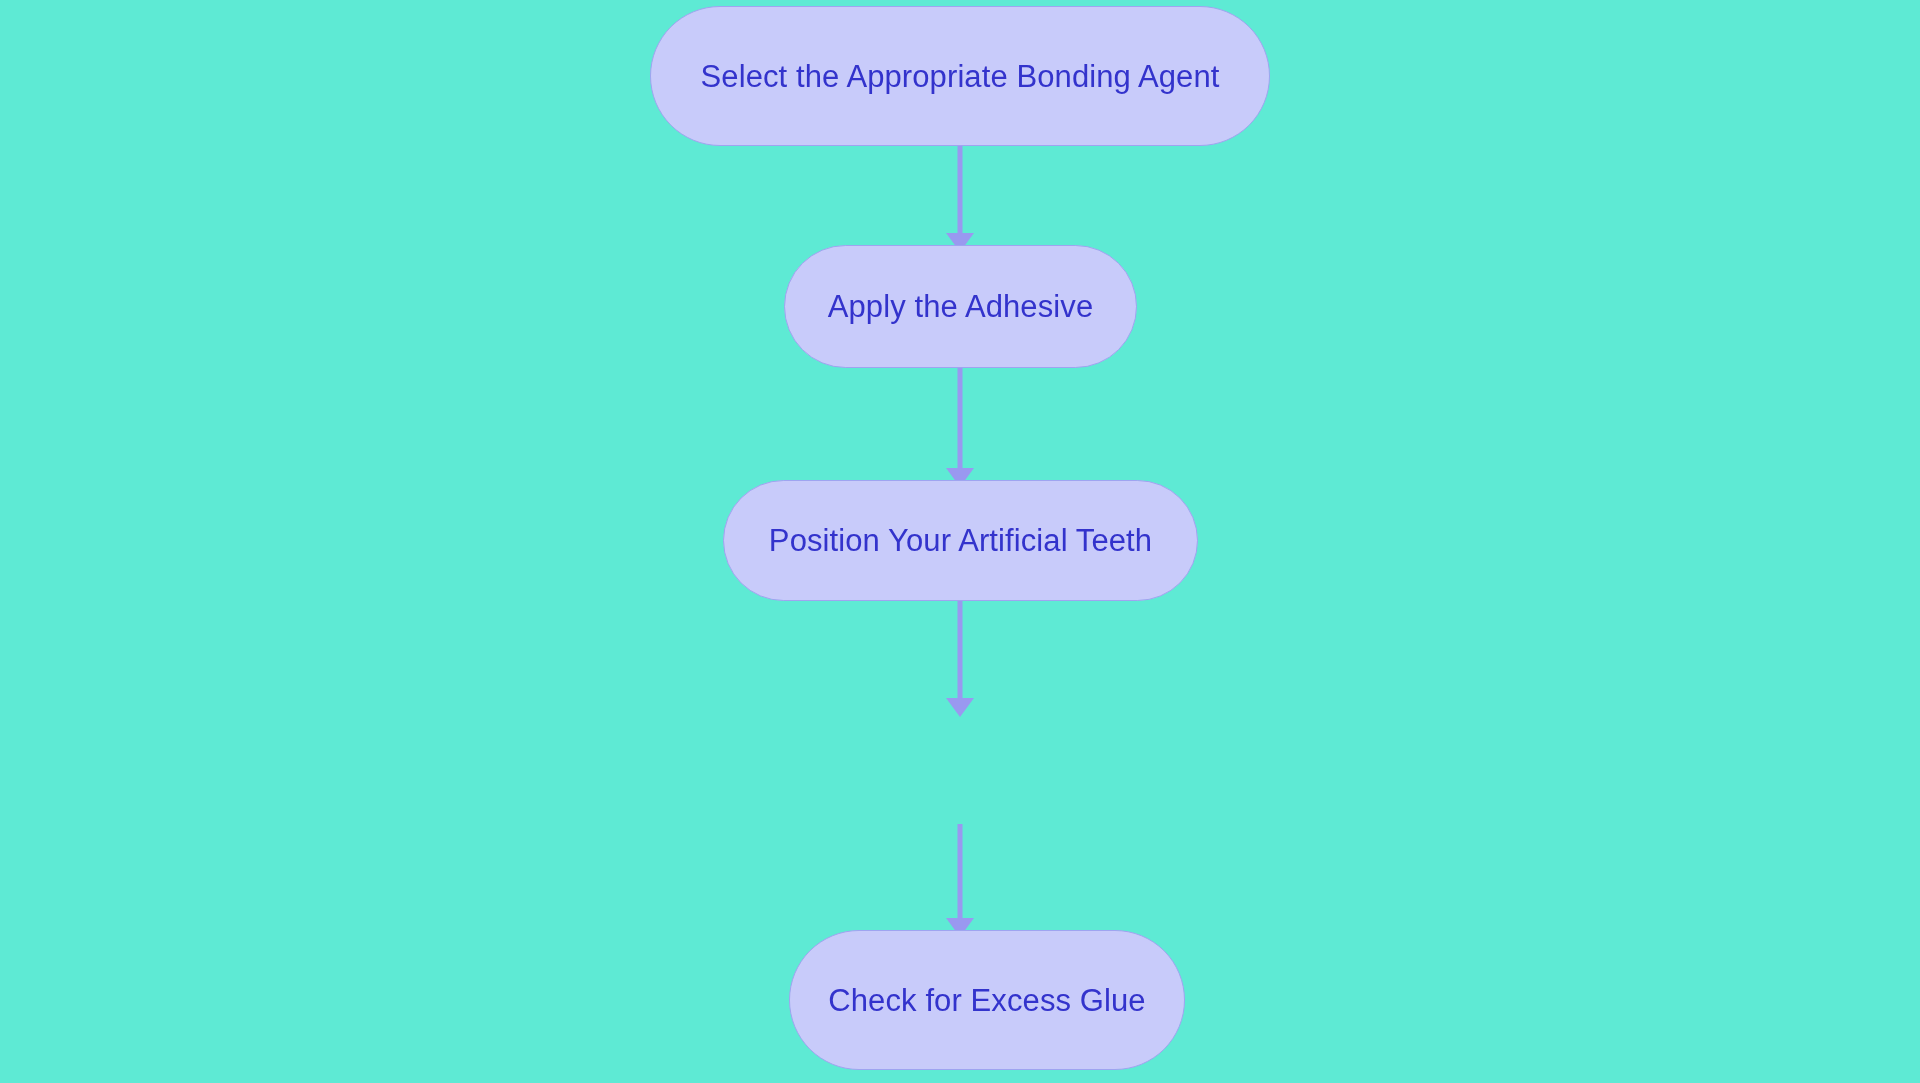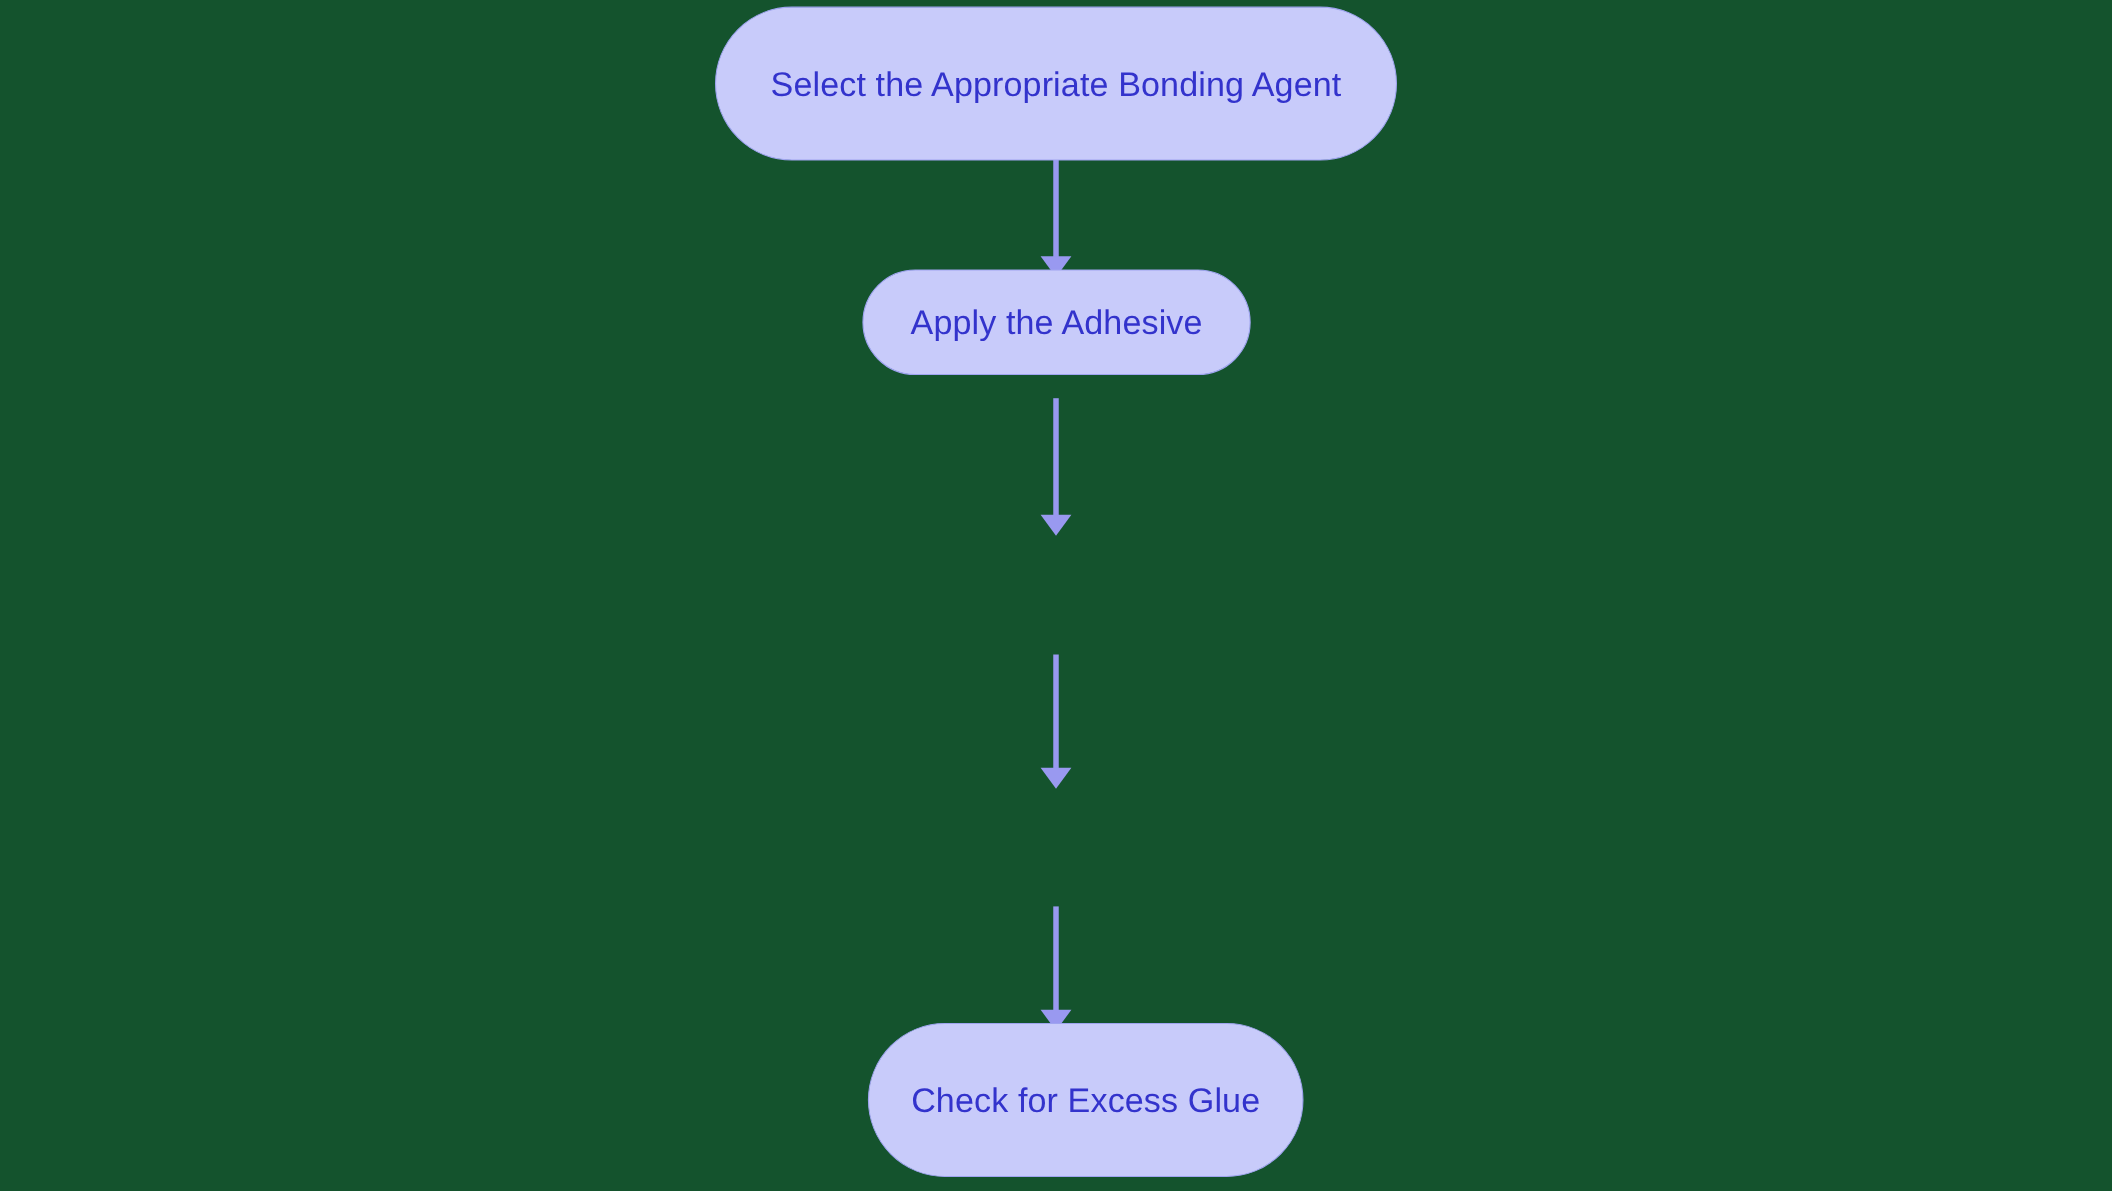--- a/index.html
+++ b/index.html
@@ -12,21 +12,21 @@
     width: 1920px;
     height: 1083px;
     overflow: hidden;
     font-family: "Liberation Sans", sans-serif;
   }
 
   #flowchart-canvas {
     position: relative;
     width: 1920px;
     height: 1083px;
-    background: #14532d;
+    background: #5eead4;
   }
 
   .flow-node {
     position: absolute;
     box-sizing: border-box;
     display: flex;
     align-items: center;
     justify-content: center;
     background: #c8cbfa;
     border: 1.6px solid #9fa4f0;
@@ -73,23 +73,26 @@
 
   <svg class="flow-arrow" style="left:930px; top:824px; width:60px; height:113px;" viewBox="0 0 60 113">
     <line x1="30" y1="0" x2="30" y2="97" stroke="#9999f0" stroke-width="5"></line>
     <polygon points="16,94 44,94 30,113" fill="#9999f0"></polygon>
   </svg>
 
   <div class="flow-node" style="left:650px; top:6px; width:620px; height:140px; font-size:31px;">
     <span class="node-label">Select the Appropriate Bonding Agent</span>
   </div>
 
-  <div class="flow-node" style="left:784px; top:245px; width:353px; height:96px; font-size:31px;">
+  <div class="flow-node" style="left:784px; top:245px; width:353px; height:123px; font-size:31px;">
     <span class="node-label">Apply the Adhesive</span>
   </div>
 
+  <div class="flow-node" style="left:723px; top:480px; width:475px; height:121px; font-size:31px;">
+    <span class="node-label">Position Your Artificial Teeth</span>
+  </div>
 
 
   <div class="flow-node" style="left:789px; top:930px; width:396px; height:140px; font-size:31px;">
     <span class="node-label">Check for Excess Glue</span>
   </div>
 
 </div>
 
 </body></html>

